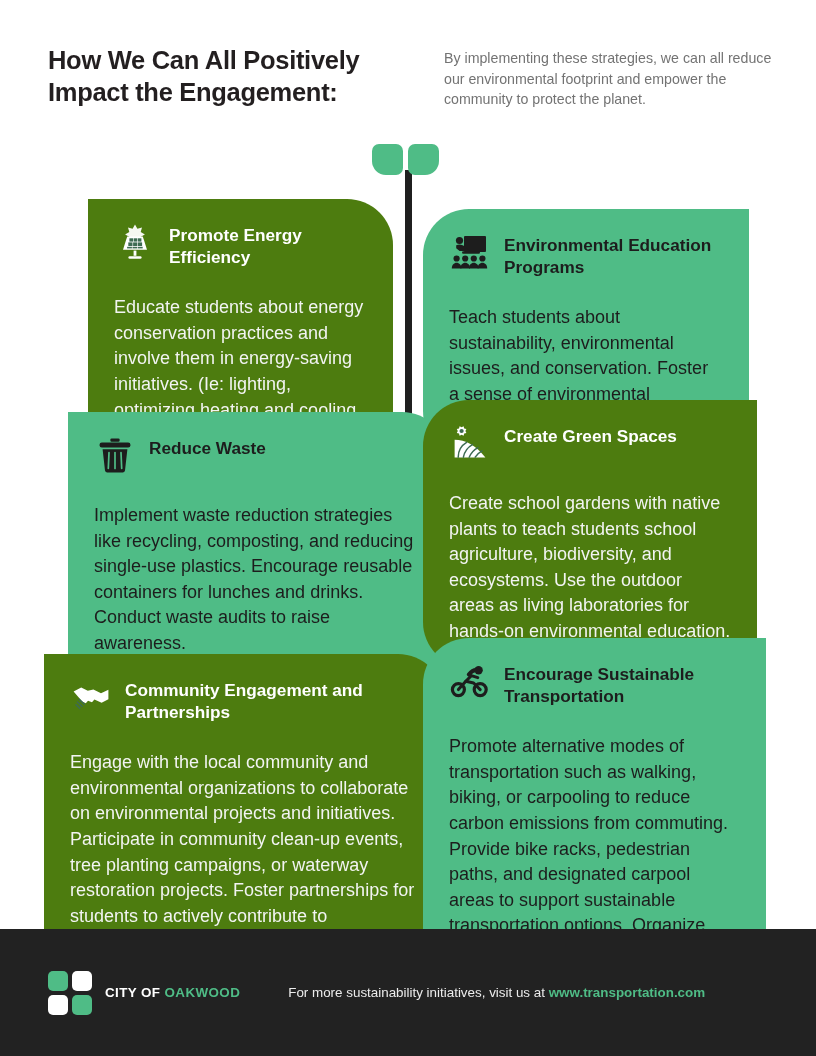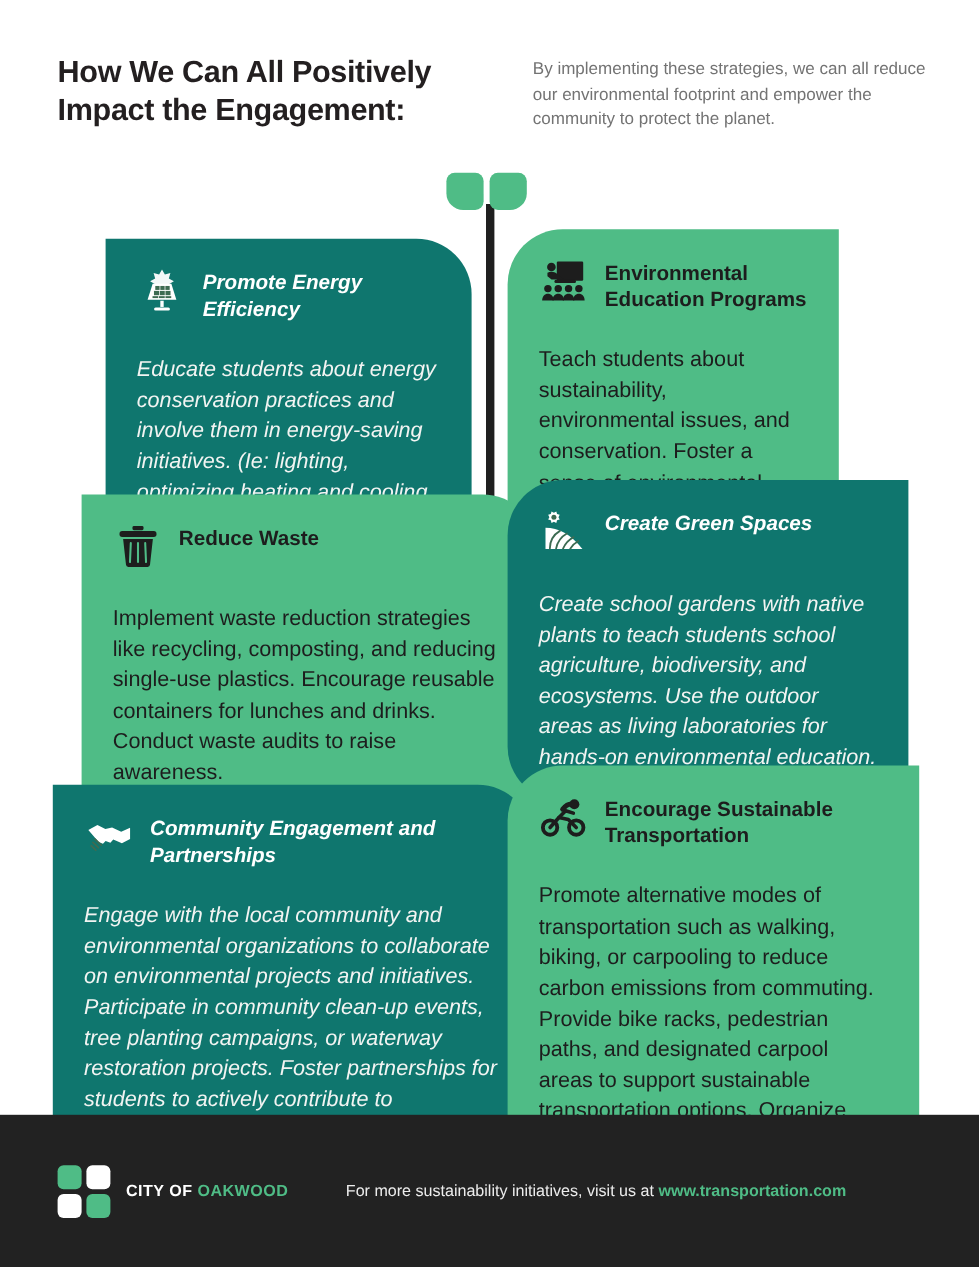--- a/index.html
+++ b/index.html
@@ -65,21 +65,21 @@
     background: #4fbc86;
   }
   .leaf.left  { border-radius: 7px 7px 7px 14px; }
   .leaf.right { border-radius: 7px 7px 14px 7px; }
 
   
   .card {
     position: absolute;
     padding: 22px 26px 24px 26px;
   }
-  .card.dark  { background: #0f766e; font-style: italic; }
+  .card.dark  { background: #4d7c0f; }
   .card.light { background: #4fbc86; }
 
   
   .card.left-side  { border-radius: 0 46px 46px 0; }
   .card.right-side { border-radius: 46px 0 0 46px; }
 
   .card-head {
     display: flex;
     align-items: flex-start;
     gap: 13px;
@@ -104,21 +104,21 @@
     font-size: 18px;
     line-height: 1.42;
     margin-top: 27px;
   }
   .card.dark  .card-title, .card.dark  .card-body { color: #ffffff; }
   .card.dark  .card-body  { color: #f2f4f2; }
   .card.light .card-title, .card.light .card-body { color: #1d1d1d; }
 
   
   #card-energy    { left: 88px;  top: 199px; width: 305px; }
-  #card-education { left: 423px; top: 191px; width: 276px; }
+  #card-education { left: 423px; top: 209px; width: 326px; }
   #card-waste     { left: 68px;  top: 412px; width: 380px; }
   #card-green     { left: 423px; top: 400px; width: 334px; }
   #card-community { left: 44px;  top: 654px; width: 400px; }
   #card-transport { left: 423px; top: 638px; width: 343px; }
 
   
   .footer {
     position: absolute;
     left: 0;
     bottom: 0;

